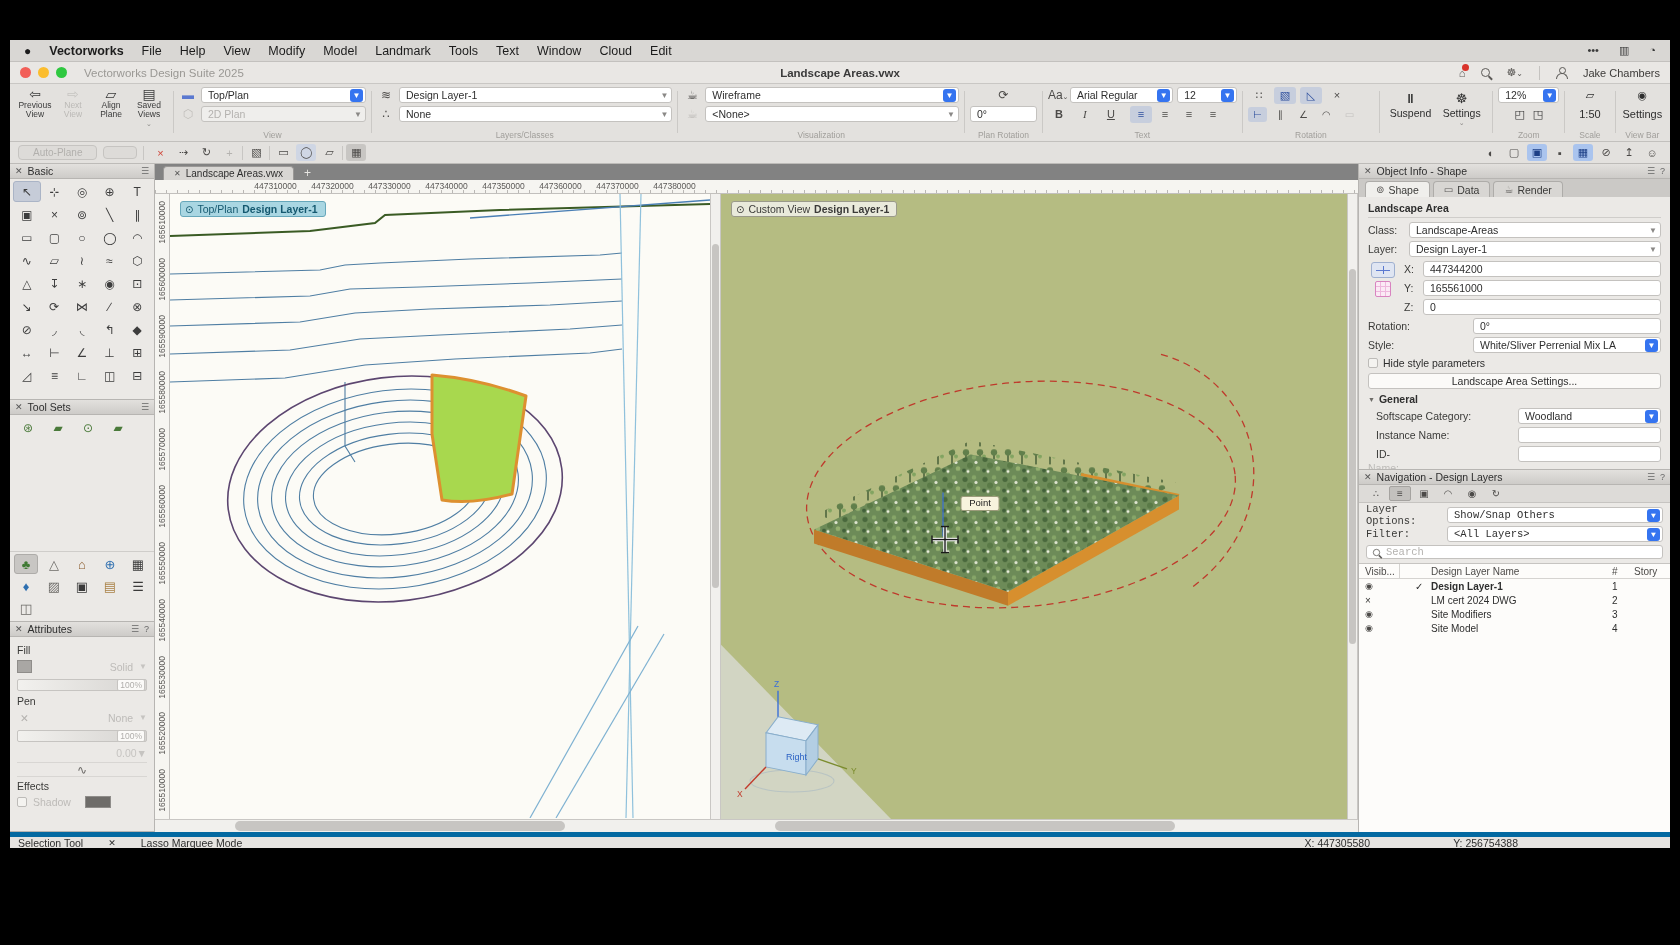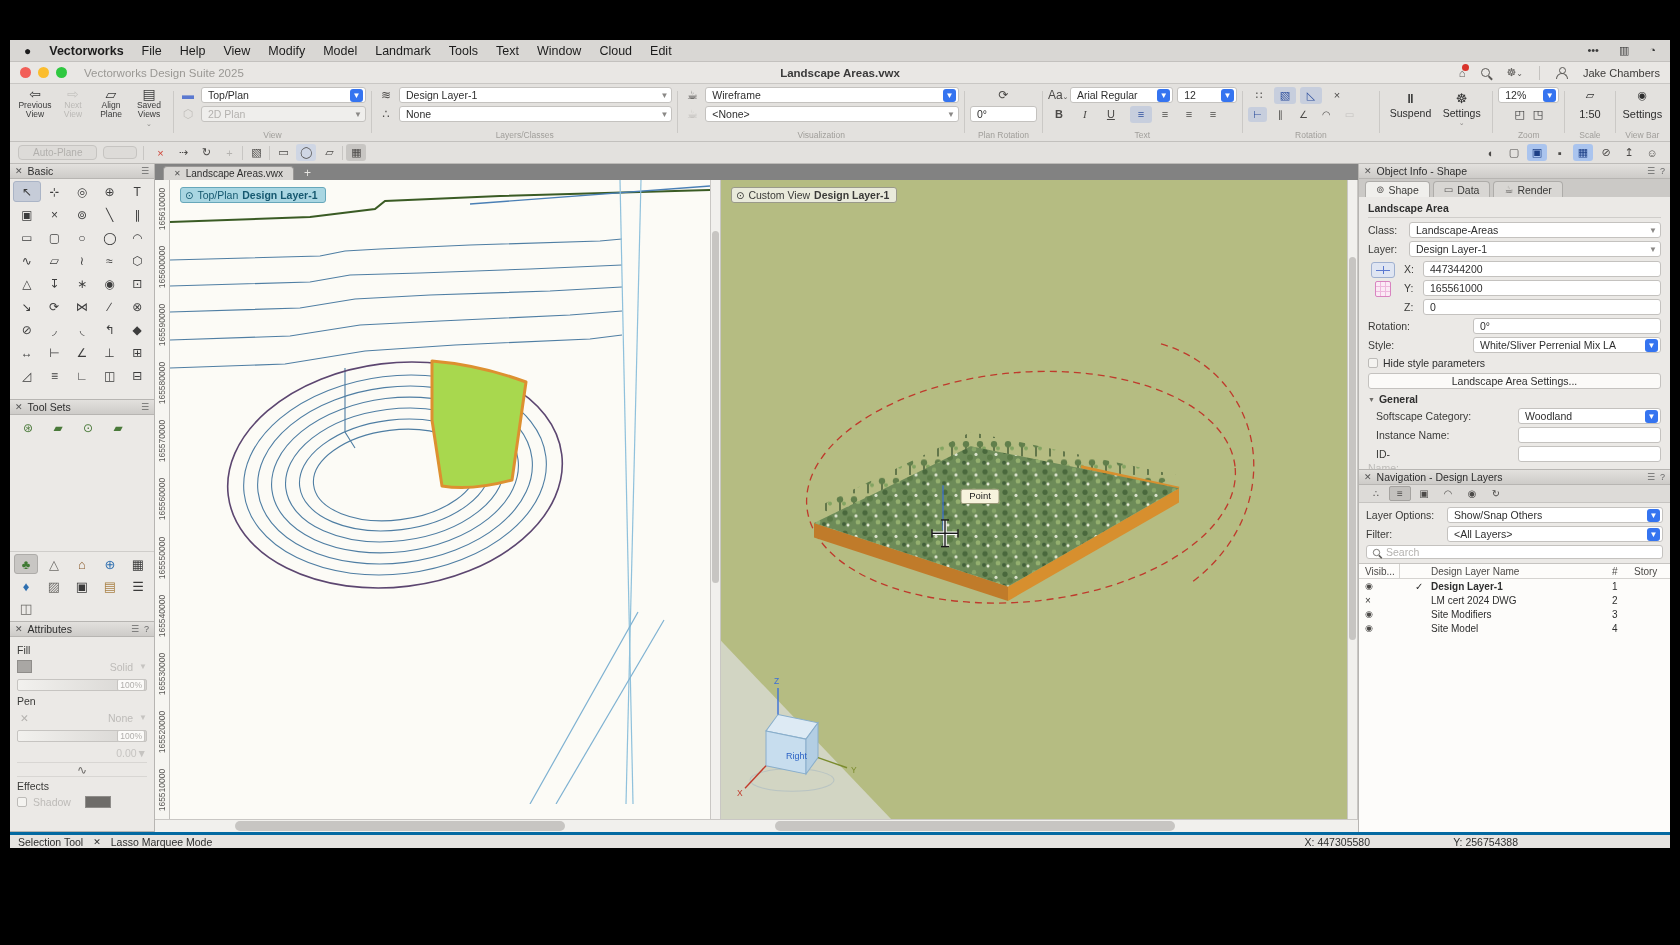--- a/index.html
+++ b/index.html
@@ -184,35 +184,35 @@
   .sec-hd { display:flex; align-items:center; gap:4px; font-weight:bold; margin:3px 0; }
   .sec-hd .tri { font-size:7px; color:#6e6c69; }
   .indent { padding-left:8px;gap:32px; }
   .dim-lbl { color:#bdbbb8; }
   .nav-pal { flex:1; display:flex; flex-direction:column; overflow:hidden; }
   .nav-tools { height:18px; display:flex; align-items:center; gap:2px; padding:0 6px; background:#dddbd8;
     border-bottom:1px solid #c6c4c1; flex:none; }
   .ntool { width:22px; height:15px; display:flex; align-items:center; justify-content:center;
     font-size:10px; color:#4c4a48; border-radius:2px; }
   .ntool.active { background:#c3c1be; border:1px solid #a5a3a0; }
-  .nav-body { padding:4px 7px 0 7px; font-size:10.5px; flex:none; }
+  .nav-body { padding:4px 7px 0 7px; font-size:10.5px; flex:none;font-family:Liberation Mono, monospace; }
   .search { background:#fff; border:1px solid #c4c2bf; border-radius:3px; height:14px;
     display:flex; align-items:center; gap:5px; padding:0 5px; margin:3px 0 4px 0; }
   .search .ph { color:#b4b2af; }
   .ltable { flex:1; background:#fdfcfa; border-top:1px solid #c6c4c1; display:flex; flex-direction:column; overflow:hidden; }
   .lhead, .lrow { display:grid; grid-template-columns:34px 16px 16px 1fr 22px 34px; align-items:center;
     font-size:10px; height:14px; padding:0 2px 0 6px; }
   .lhead { color:#4c4a48; border-bottom:1px solid #d5d3d0; height:15px; }
   .lrow .nm.bold { font-weight:bold; }
   .lrow .vis { color:#4c4a48; font-size:9px; } .lrow .vis.hid { font-size:10px; color:#3a3a38; }
   .lrow .chk { font-size:10px; }
 
   
-  .statusbar { height:16px; background:#e6e4e1; border-top:3px solid #0369a1; display:flex;
-    align-items:center; padding:0 8px; gap:10px; font-size:10.5px; color:#2e2e2e; position:relative; }
+  .statusbar { height:16px; background:#e6e4e1; border-top:5px solid #0369a1; display:flex;
+    align-items:center; padding:0 8px; gap:25px; font-size:10.5px; color:#2e2e2e; position:relative; }
   .statusbar .sx { position:absolute; right:300px; }
   .statusbar .sy { position:absolute; right:152px; }
   .g { display:inline-block; }
 </style>
 </head>
 <body>
 
 <div class="screen">
 
   <div class="menubar">
@@ -813,20 +813,33 @@
       </div>
     </div>
 
     <div class="doc-col">
       <div class="doc-tabbar">
         <span class="doc-tab">
           <span class="x">✕</span>
           <span>Landscape Areas.vwx</span>
         </span>
         <span class="doc-plus">+</span>
+      </div>
+      <div class="hruler">
+        <div class="hruler-labels">
+
+        <span>447310000</span>
+            <span>447320000</span>
+            <span>447330000</span>
+            <span>447340000</span>
+            <span>447350000</span>
+            <span>447360000</span>
+            <span>447370000</span>
+            <span>447380000</span>
+          </div>
       </div>
       <div class="panes">
         <div class="vruler">
 
         <span>165610000</span>
             <span>165600000</span>
             <span>165590000</span>
             <span>165580000</span>
             <span>165570000</span>
             <span>165560000</span>

